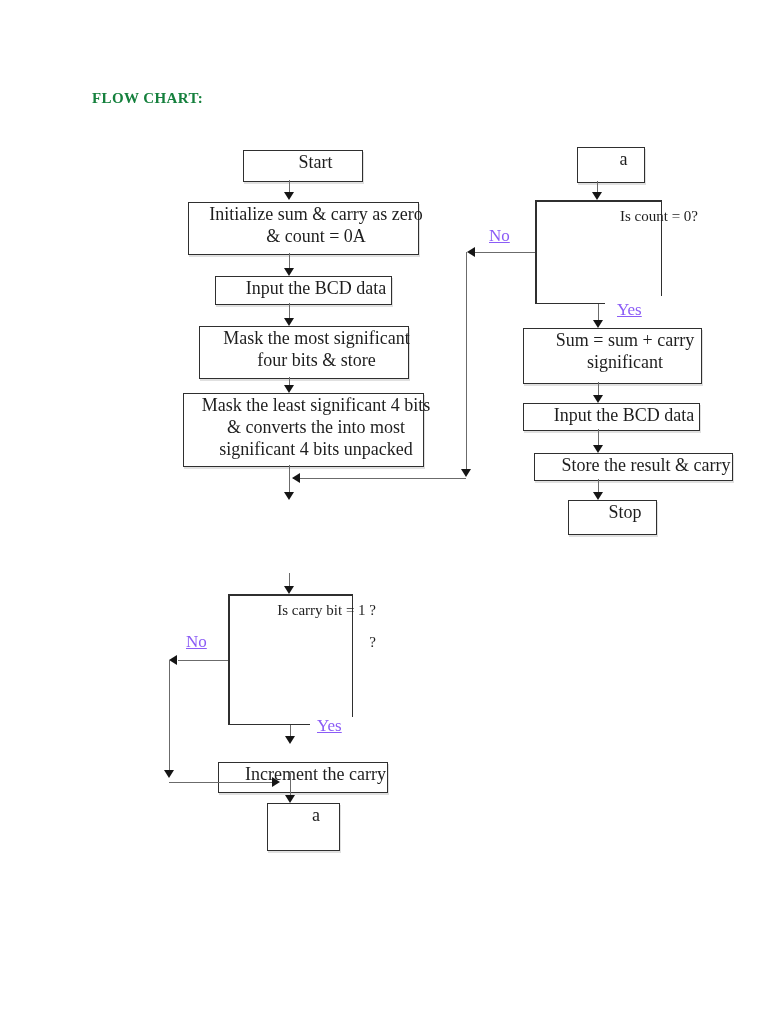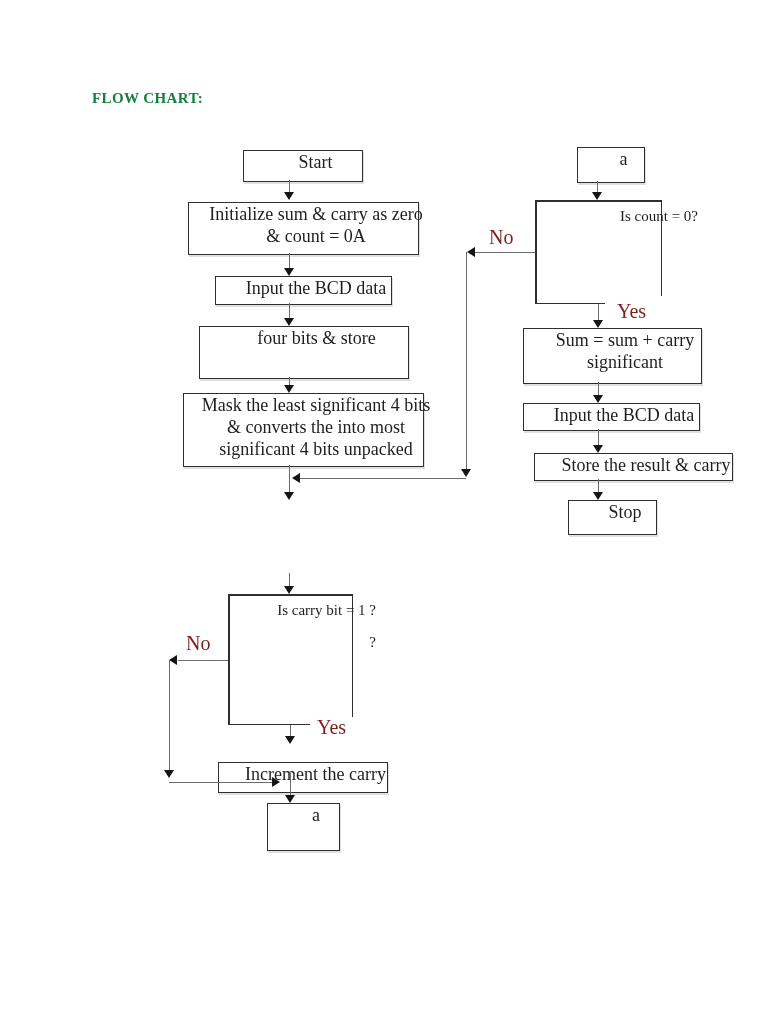--- a/index.html
+++ b/index.html
@@ -15,21 +15,21 @@
   .open{position:absolute;background:transparent;}
   .open .txt{position:absolute;left:8px;width:100%;text-align:right;font-size:15px;margin-left:28px;}
   .hl{position:absolute;height:1px;background:#6b6b6b;}
   .vl{position:absolute;width:1px;background:#6b6b6b;}
   .bhl{position:absolute;height:1.5px;background:#2f2f2f;}
   .bvl{position:absolute;width:1.5px;background:#2f2f2f;}
   .arr{position:absolute;width:0;height:0;}
   .arr.d{border-left:5px solid transparent;border-right:5px solid transparent;border-top:8px solid #151515;}
   .arr.l{border-top:5px solid transparent;border-bottom:5px solid transparent;border-right:8px solid #151515;}
   .arr.r{border-top:5px solid transparent;border-bottom:5px solid transparent;border-left:8px solid #151515;}
-  .lbl{position:absolute;font-size:20px;color:#7f1d1d;}
+  .lbl{position:absolute;font-size:17px;color:#8b5cf6;text-decoration:underline;}
 </style>
 </head>
 <body>
 
 <div class="page">
 
   <div class="title">FLOW CHART:</div>
 
   <div class="box" style="left:243px;top:150px;width:93px;height:30px;">
     <span>Start</span>
@@ -38,20 +38,21 @@
   <div class="box" style="left:188px;top:202px;width:204px;height:51px;">
     <span>Initialize sum &amp; carry as zero</span>
     <span>&amp; count = 0A</span>
   </div>
 
   <div class="box" style="left:215px;top:276px;width:150px;height:27px;">
     <span>Input the BCD data</span>
   </div>
 
   <div class="box" style="left:199px;top:326px;width:183px;height:51px;">
+    <span>Mask the most significant</span>
     <span>four bits &amp; store</span>
   </div>
 
   <div class="box" style="left:183px;top:393px;width:214px;height:72px;">
     <span>Mask the least significant 4 bits</span>
     <span>&amp; converts the into most</span>
     <span>significant 4 bits unpacked</span>
   </div>
 
 

